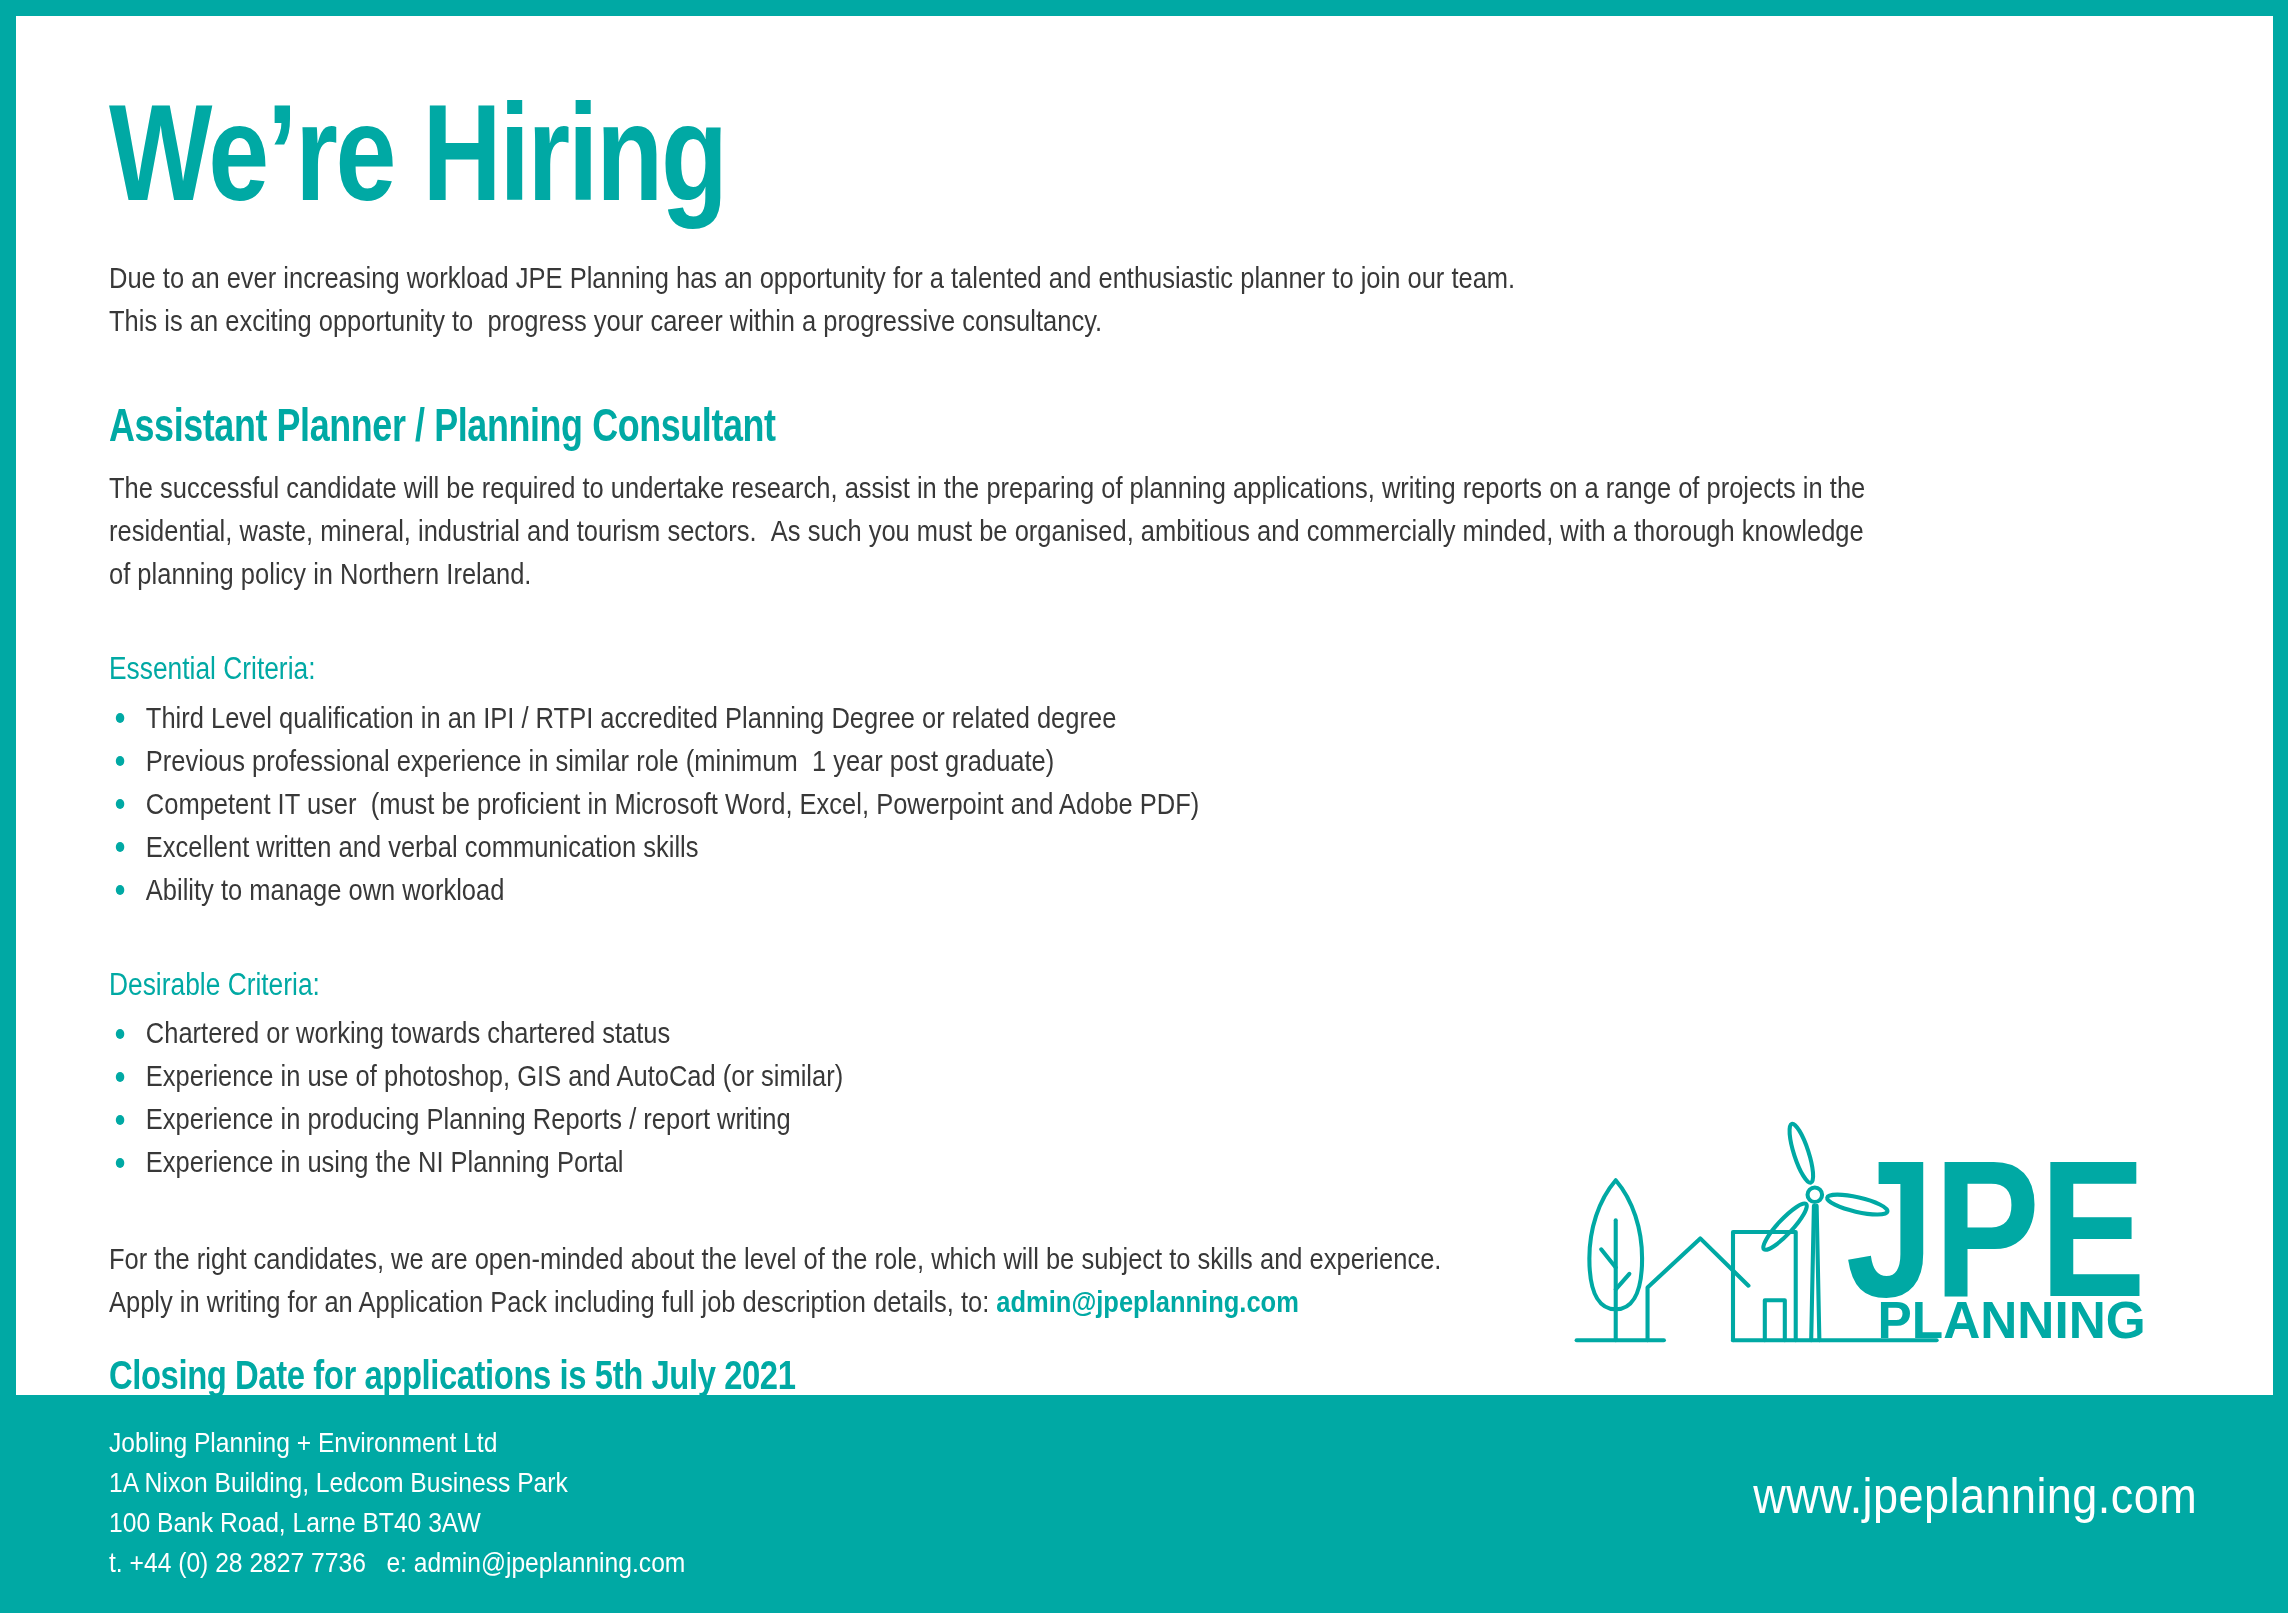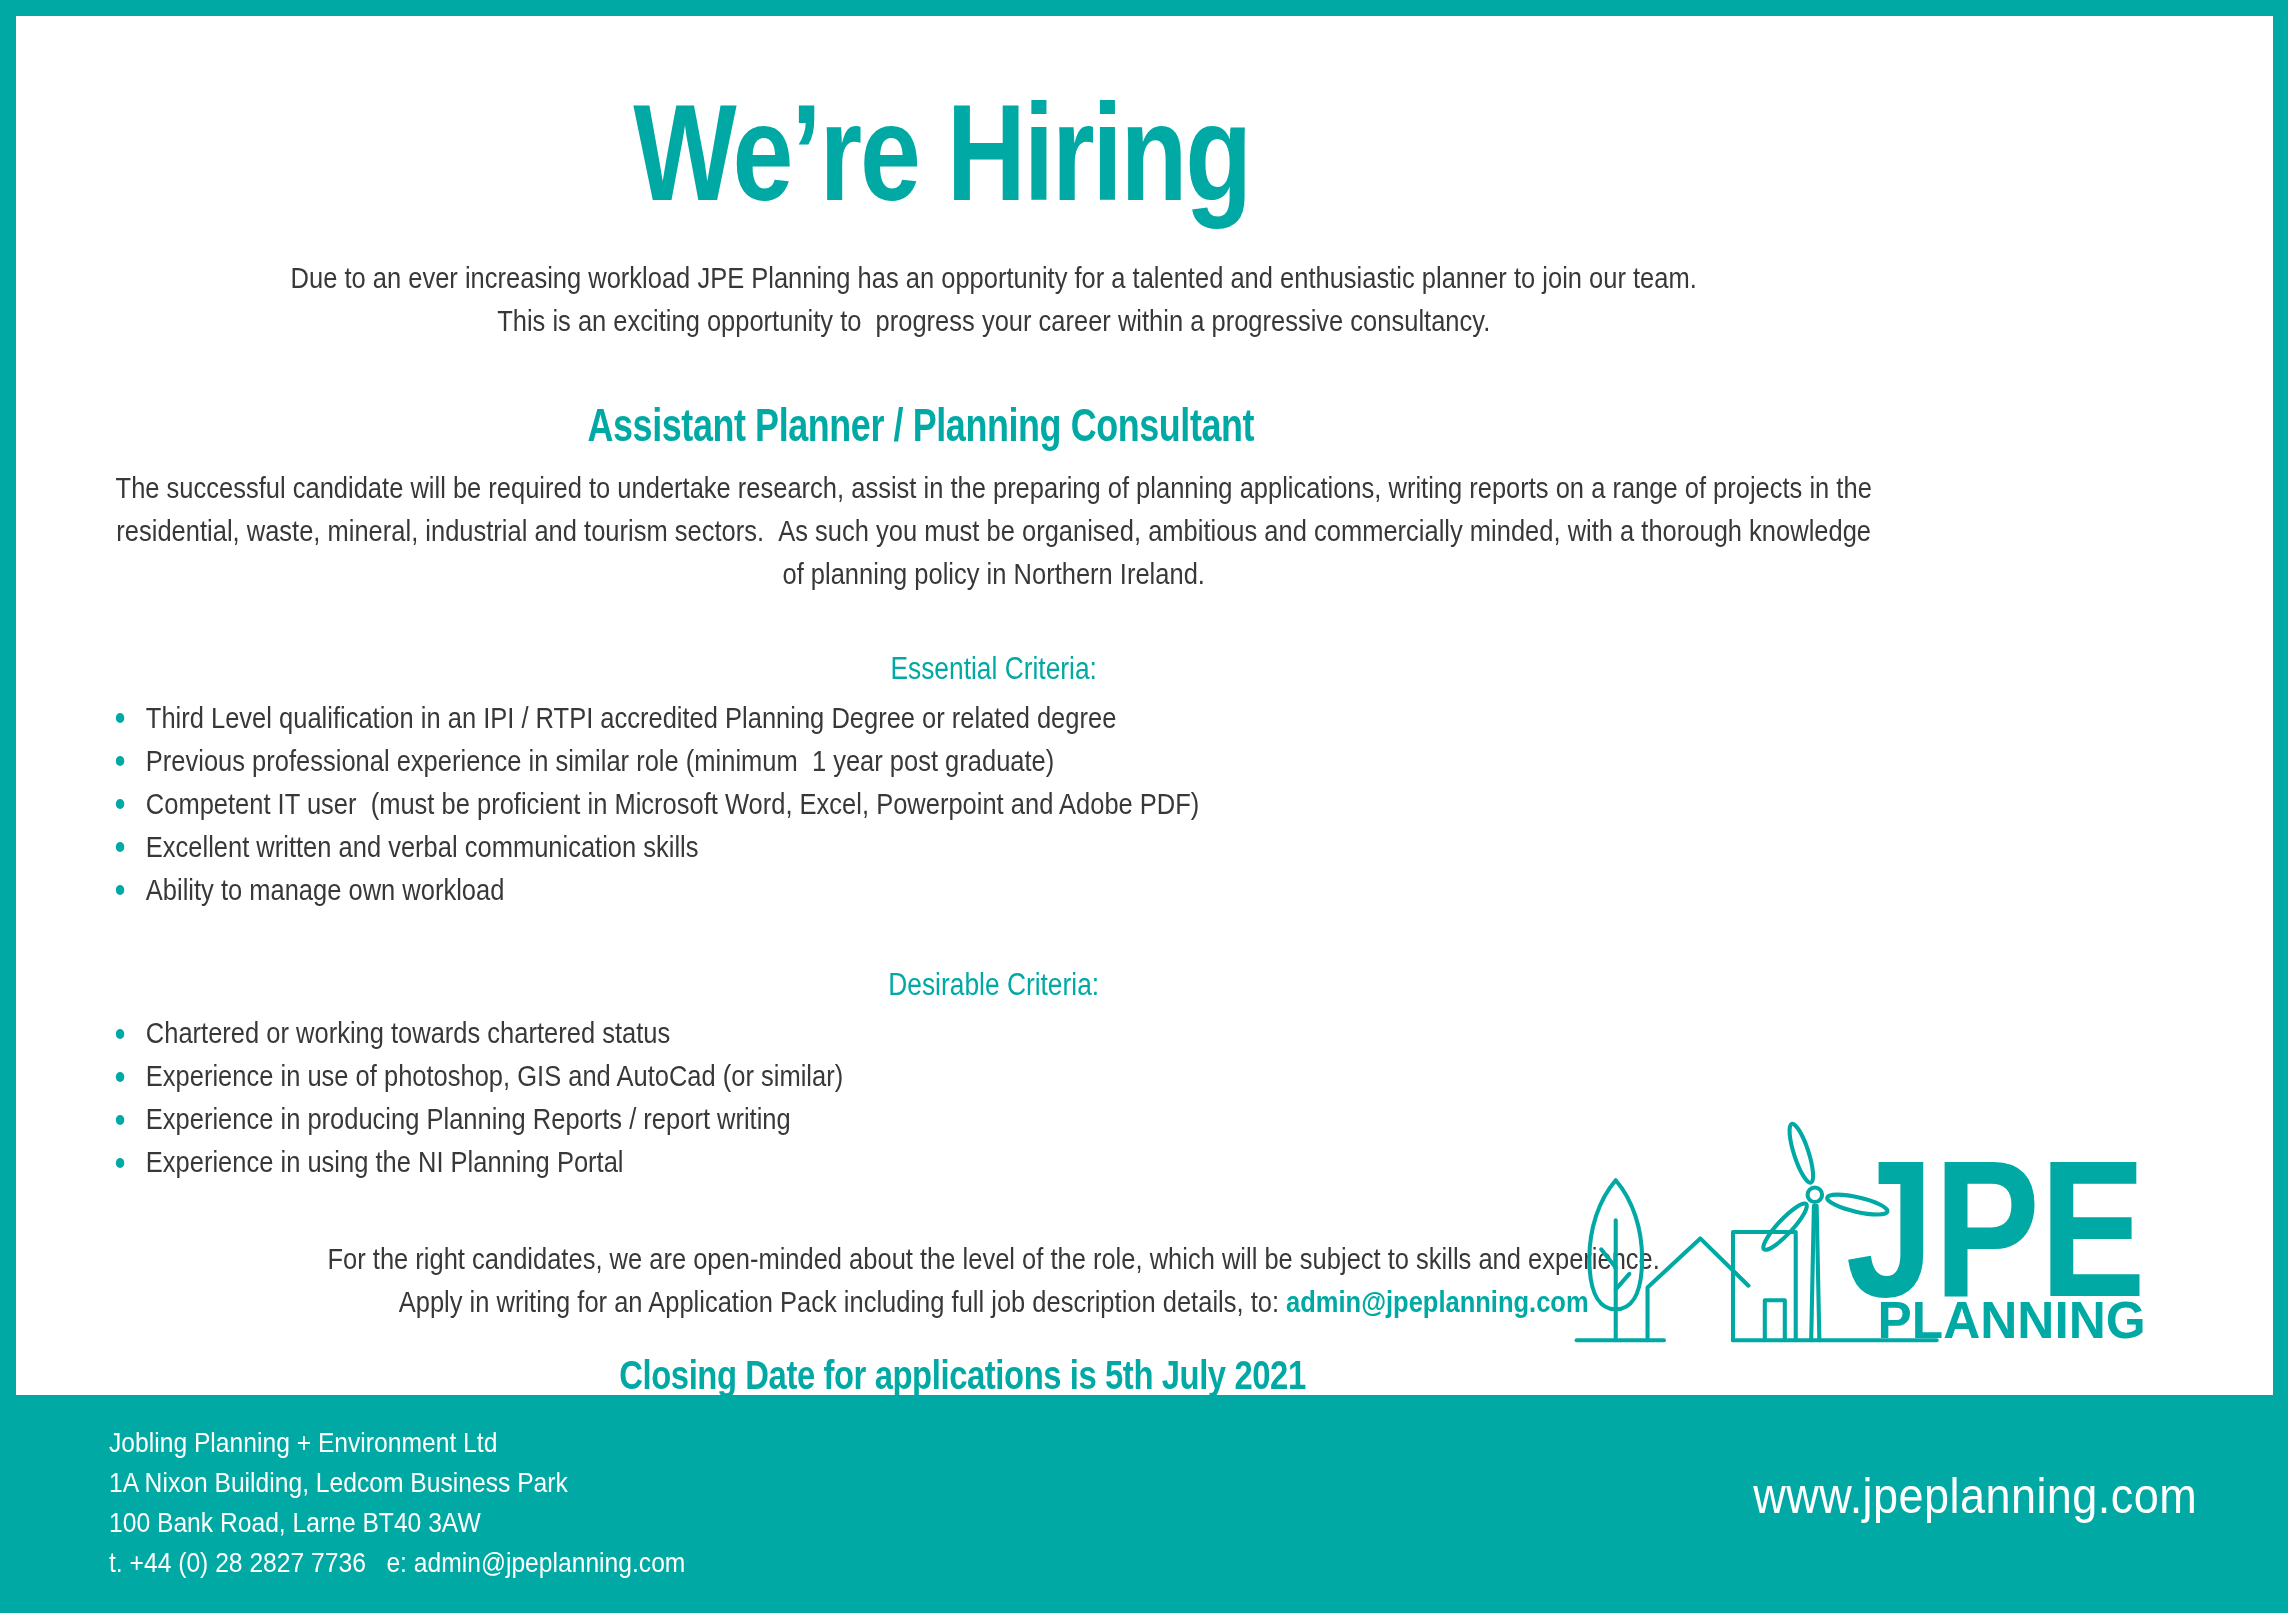--- a/index.html
+++ b/index.html
@@ -6,21 +6,20 @@
   .page {
     position:relative; width:2289px; height:1613px;
     background:#00a9a4; overflow:hidden;
     font-family:"Liberation Sans", sans-serif;
     color:#383838;
   }
   .content {
     position:absolute; left:15.7px; top:15.7px; right:15.7px; bottom:218px;
     background:#ffffff; box-sizing:border-box;
     padding:65px 83px 0 93px;
-    text-align:center;
   }
   .cond { transform:scaleX(0.85); transform-origin:0 0; }
   h1.hiring {
     margin:0 0 31px 0; padding:0;
     color:#00a9a4; font-size:137px; font-weight:bold; line-height:1.05;
     letter-spacing:-2.8px;
     transform:scaleX(0.80); transform-origin:0 0;
     white-space:nowrap;
   }
   .bodytext { font-size:30px; line-height:43px; letter-spacing:0; white-space:nowrap; }

